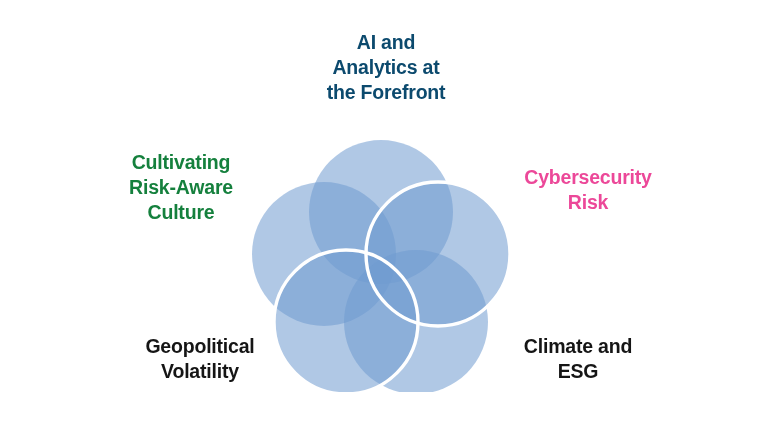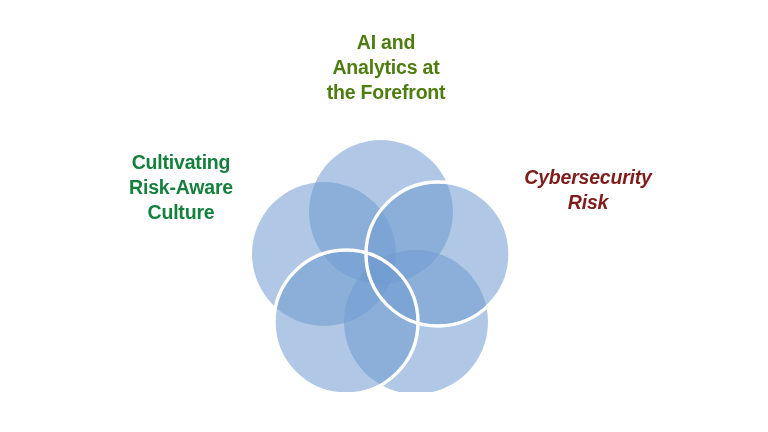--- a/index.html
+++ b/index.html
@@ -93,26 +93,30 @@
         <circle cx="98" cy="196" r="72" fill="#6f9ad0" fill-opacity="0.55"></circle>
 
         <circle cx="168" cy="196" r="72" fill="#6f9ad0" fill-opacity="0.55"></circle>
 
         <circle cx="190" cy="128" r="72" fill="none" stroke="#ffffff" stroke-width="3.4"></circle>
         <circle cx="98" cy="196" r="72" fill="none" stroke="#ffffff" stroke-width="3.4"></circle>
       </g>
     </svg>
   </div>
 
-  <div class="label label-center" id="label-ai" style="color: #4d7c0f;">AI and
+  <div class="label label-center" id="label-ai" style="color: #0c4a6e;">AI and
 Analytics at
 the Forefront</div>
 
   <div class="label label-left" id="label-culture" style="color: #15803d;">Cultivating
 Risk-Aware
 Culture</div>
 
-  <div class="label label-right" id="label-cyber" style="color: #7f1d1d; font-style: italic;">Cybersecurity
+  <div class="label label-right" id="label-cyber" style="color: #ec4899;">Cybersecurity
 Risk</div>
 
+  <div class="label label-left" id="label-geo" style="color: rgb(21, 21, 21);">Geopolitical
+Volatility</div>
 
+  <div class="label label-right" id="label-climate" style="color: rgb(21, 21, 21);">Climate and
+ESG</div>
 
 </div>
 
 </body></html>

